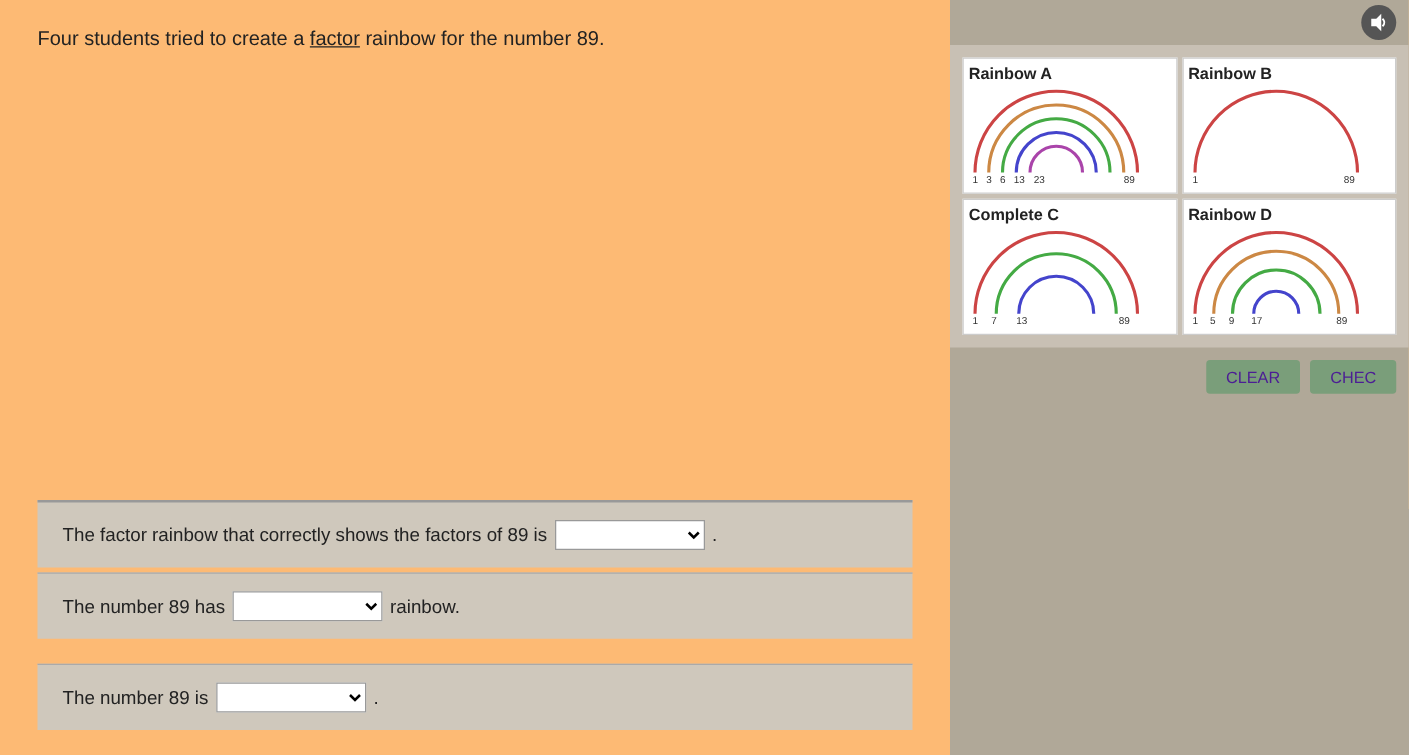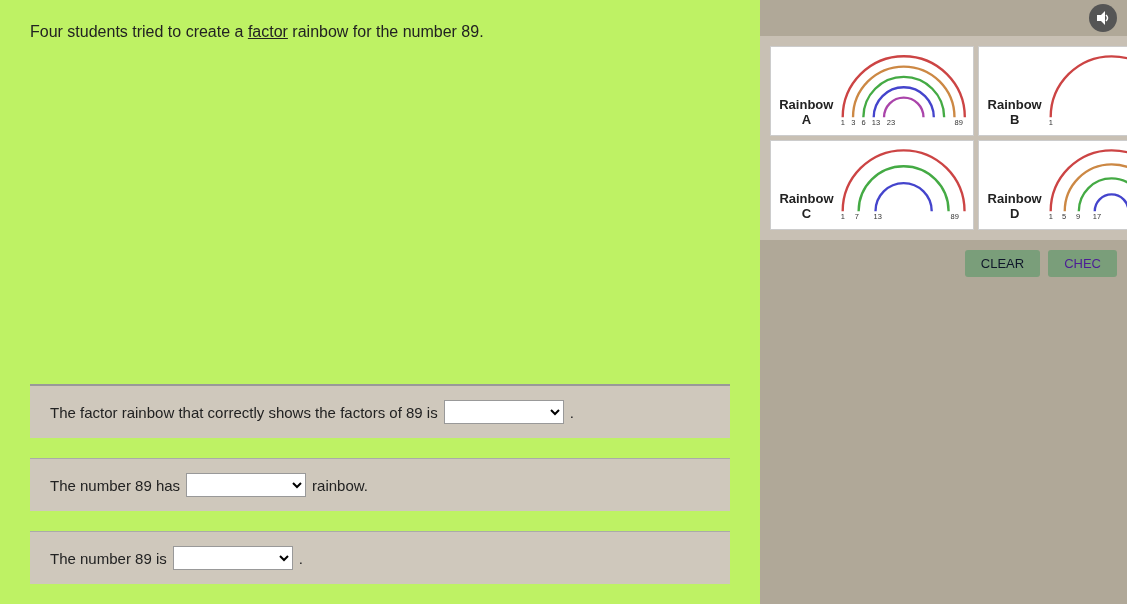--- a/index.html
+++ b/index.html
@@ -14,21 +14,21 @@
 
     .main-layout {
       display: flex;
       width: 1127px;
       height: 604px;
     }
 
     
     .left-panel {
       width: 760px;
-      background: #bef264;
+      background: #fdba74;
       display: flex;
       flex-direction: column;
       padding: 20px 30px;
       justify-content: flex-end;
     }
 
     .problem-text {
       font-size: 16px;
       color: #222;
       margin-bottom: 18px;
@@ -83,22 +83,22 @@
       display: grid;
       grid-template-columns: 1fr 1fr;
       gap: 4px;
     }
 
     .rainbow-cell {
       background: #fff;
       border: 1px solid #ccc;
       padding: 4px;
       display: flex;
-      flex-direction: row;
-      align-items: flex-end;
+      flex-direction: column;
+      align-items: flex-start;
     }
 
     .rainbow-title {
       font-size: 13px;
       font-weight: bold;
       color: #222;
       margin-bottom: 4px;
       text-align: center;
     }
 
@@ -117,21 +117,21 @@
       display: flex;
       gap: 8px;
       margin-top: 10px;
       justify-content: flex-end;
       width: 100%;
       padding-right: 10px;
     }
 
     .btn-clear {
       background: #7a9e7a;
-      color: #0f172a;
+      color: #4c1d95;
       border: none;
       padding: 6px 16px;
       font-size: 13px;
       cursor: pointer;
       border-radius: 3px;
     }
 
     .btn-check {
       background: #7a9e7a;
       color: #4c1d95;
@@ -174,21 +174,21 @@
         <select>
           <option value=""></option>
           <option value="Rainbow A">Rainbow A</option>
           <option value="Rainbow B">Rainbow B</option>
           <option value="Rainbow C">Rainbow C</option>
           <option value="Rainbow D">Rainbow D</option>
         </select>
         <span>.</span>
       </div>
 
-      <div class="question-row" style="margin-top:20px;">
+      <div class="question-row" style="margin-top:4px;">
         <span>The number 89 has</span>
         <select>
           <option value=""></option>
           <option value="2">2</option>
           <option value="3">3</option>
           <option value="4">4</option>
           <option value="5">5</option>
           <option value="6">6</option>
         </select>
         <span>rainbow.</span>
@@ -249,21 +249,21 @@
 
               <path d="M 5,68 A 65,65 0 0,1 135,68" fill="none" stroke="#cc4444" stroke-width="2.5"></path>
 
               <text x="3" y="76" font-size="8" fill="#333">1</text>
               <text x="124" y="76" font-size="8" fill="#333">89</text>
             </svg>
           </div>
         </div>
 
         <div class="rainbow-cell">
-          <div class="rainbow-title">Rainbow C</div>
+          <div class="rainbow-title">Complete C</div>
           <div class="rainbow-diagram">
             <svg viewBox="0 0 140 80" xmlns="http://www.w3.org/2000/svg">
 
               <path d="M 5,68 A 65,65 0 0,1 135,68" fill="none" stroke="#cc4444" stroke-width="2.5"></path>
               <path d="M 22,68 A 47,47 0 0,1 118,68" fill="none" stroke="#44aa44" stroke-width="2.5"></path>
               <path d="M 40,68 A 29,29 0 0,1 100,68" fill="none" stroke="#4444cc" stroke-width="2.5"></path>
 
               <text x="3" y="76" font-size="8" fill="#333">1</text>
               <text x="18" y="76" font-size="8" fill="#333">7</text>
               <text x="38" y="76" font-size="8" fill="#333">13</text>

